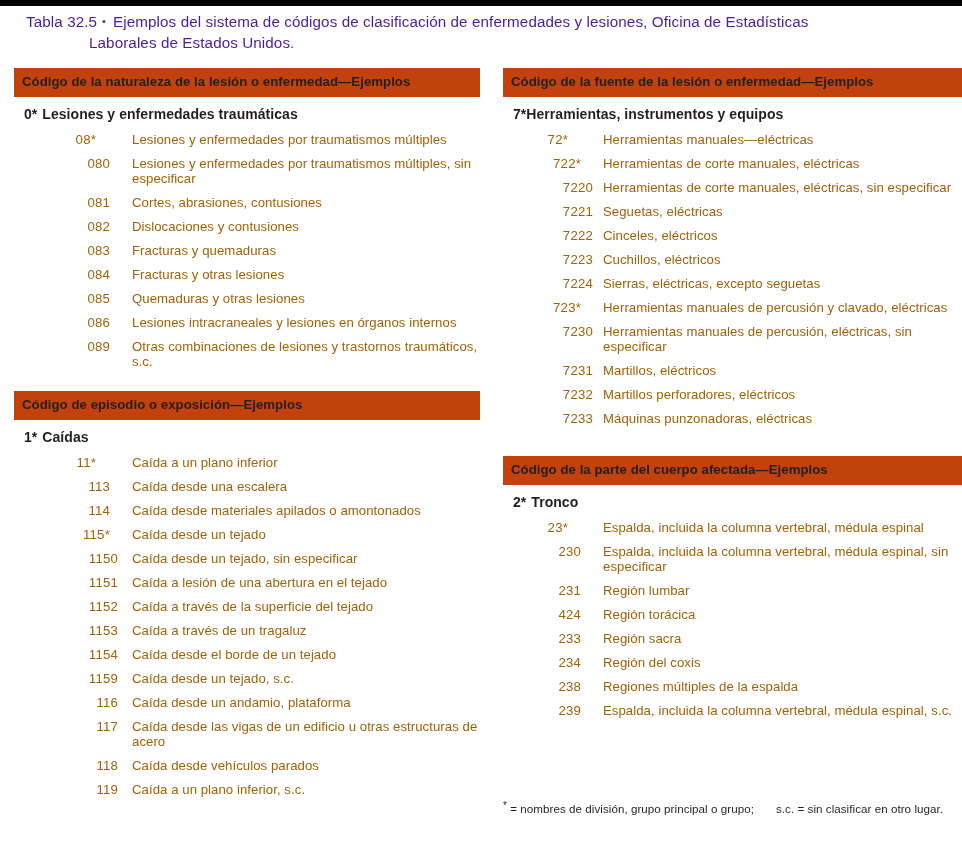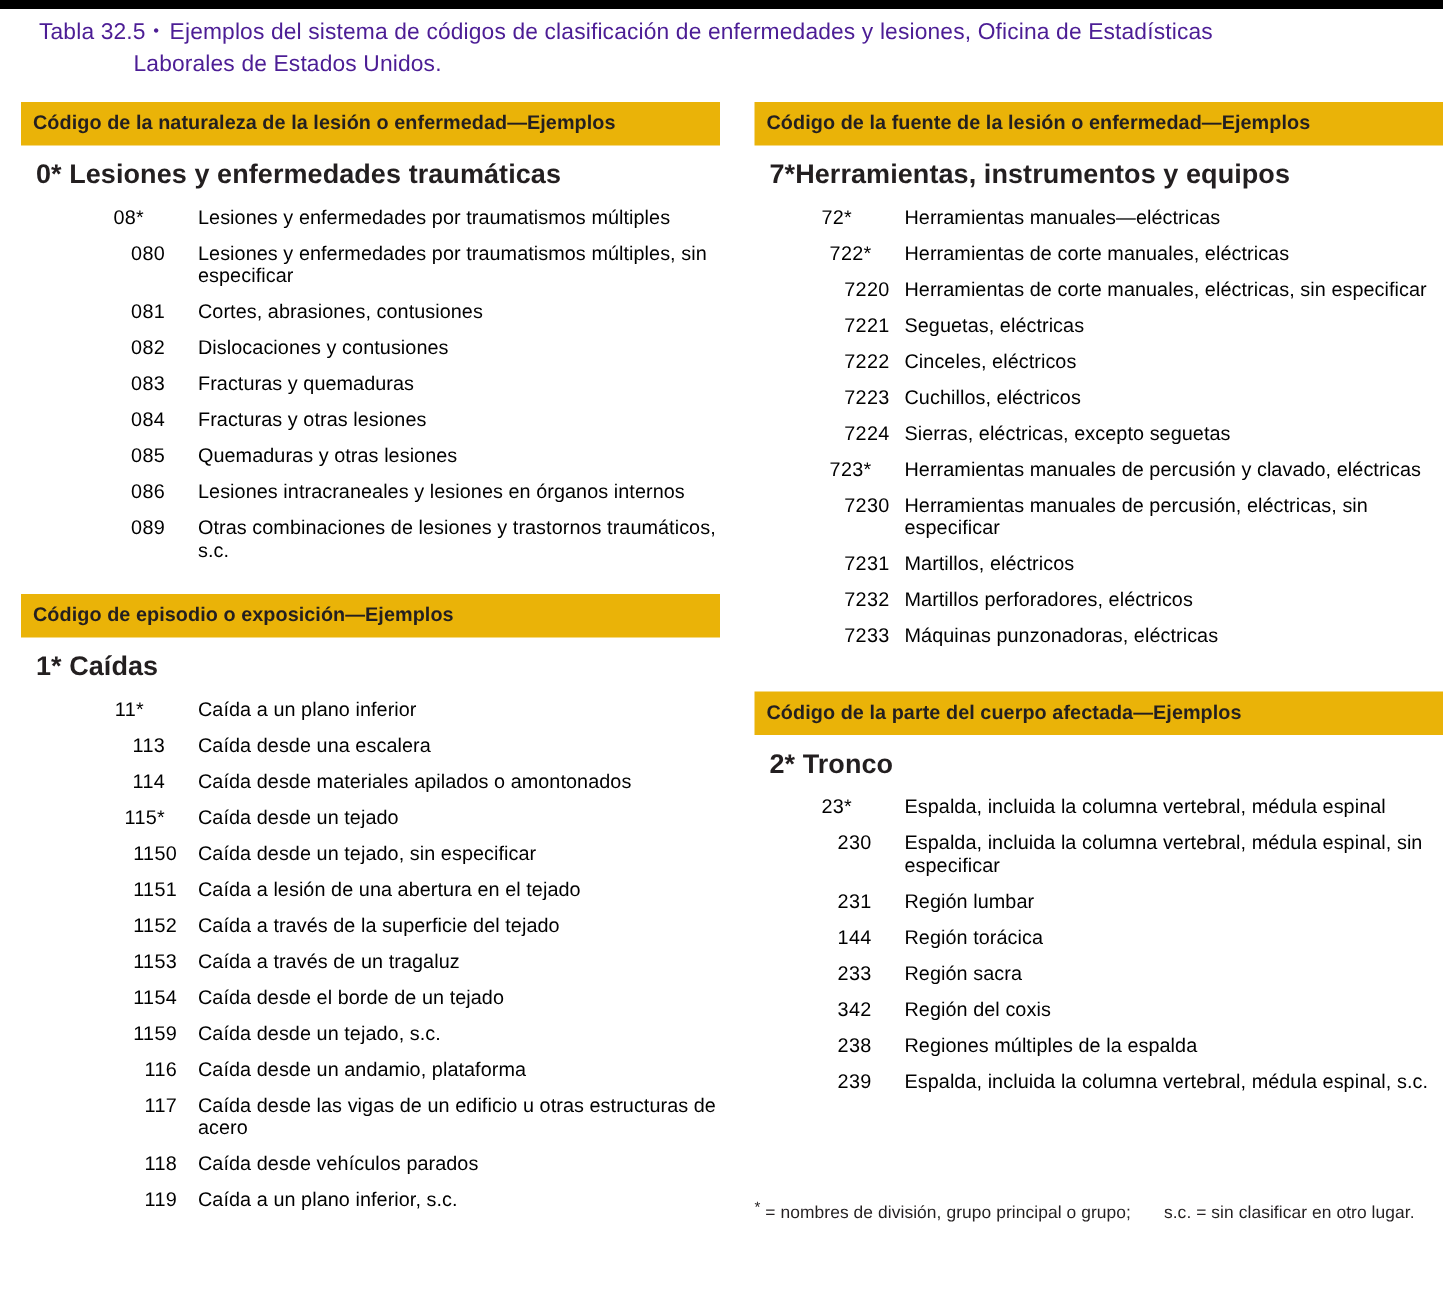--- a/index.html
+++ b/index.html
@@ -56,48 +56,48 @@
   
   .col {
     position: absolute;
     top: 68px;
   }
   .col-left  { left: 14px;  width: 466px; }
   .col-right { left: 503px; width: 459px; }
 
   
   .band {
-    background: #eab308;
+    background: #c2410c;
     font-weight: bold;
     font-size: 13.2px;
     line-height: 14px;
     padding: 7px 8px 8px 8px;
     color: #231f20;
     letter-spacing: .05px;
   }
 
   
   .group-title {
     font-weight: bold;
-    font-size: 18px;
+    font-size: 14px;
     color: #231f20;
     padding: 9px 0 2px 10px;
     letter-spacing: .05px;
   }
   .group-title .g-code { margin-right: 5px; }
   .group-title.tight .g-code { margin-right: 0; }
 
   
   .rows { padding-top: 3px; }
   .row {
     display: flex;
     align-items: flex-start;
     font-size: 13.2px;
     line-height: 15px;
-    color: #000000;
+    color: #a16207;
     padding: 4.5px 0 4.5px 0;
   }
   .row .code {
     flex: 0 0 auto;
     text-align: right;
     white-space: nowrap;
     letter-spacing: .2px;
   }
   .row .desc {
     flex: 1 1 auto;
@@ -325,29 +325,29 @@
     </div>
     <div class="row lvl2">
       <span class="code">230</span>
       <span class="desc">Espalda, incluida la columna vertebral, médula espinal, sin especificar</span>
     </div>
     <div class="row lvl2">
       <span class="code">231</span>
       <span class="desc">Región lumbar</span>
     </div>
     <div class="row lvl2">
-      <span class="code">144</span>
+      <span class="code">424</span>
       <span class="desc">Región torácica</span>
     </div>
     <div class="row lvl2">
       <span class="code">233</span>
       <span class="desc">Región sacra</span>
     </div>
     <div class="row lvl2">
-      <span class="code">342</span>
+      <span class="code">234</span>
       <span class="desc">Región del coxis</span>
     </div>
     <div class="row lvl2">
       <span class="code">238</span>
       <span class="desc">Regiones múltiples de la espalda</span>
     </div>
     <div class="row lvl2">
       <span class="code">239</span>
       <span class="desc">Espalda, incluida la columna vertebral, médula espinal, s.c.</span>
     </div>

